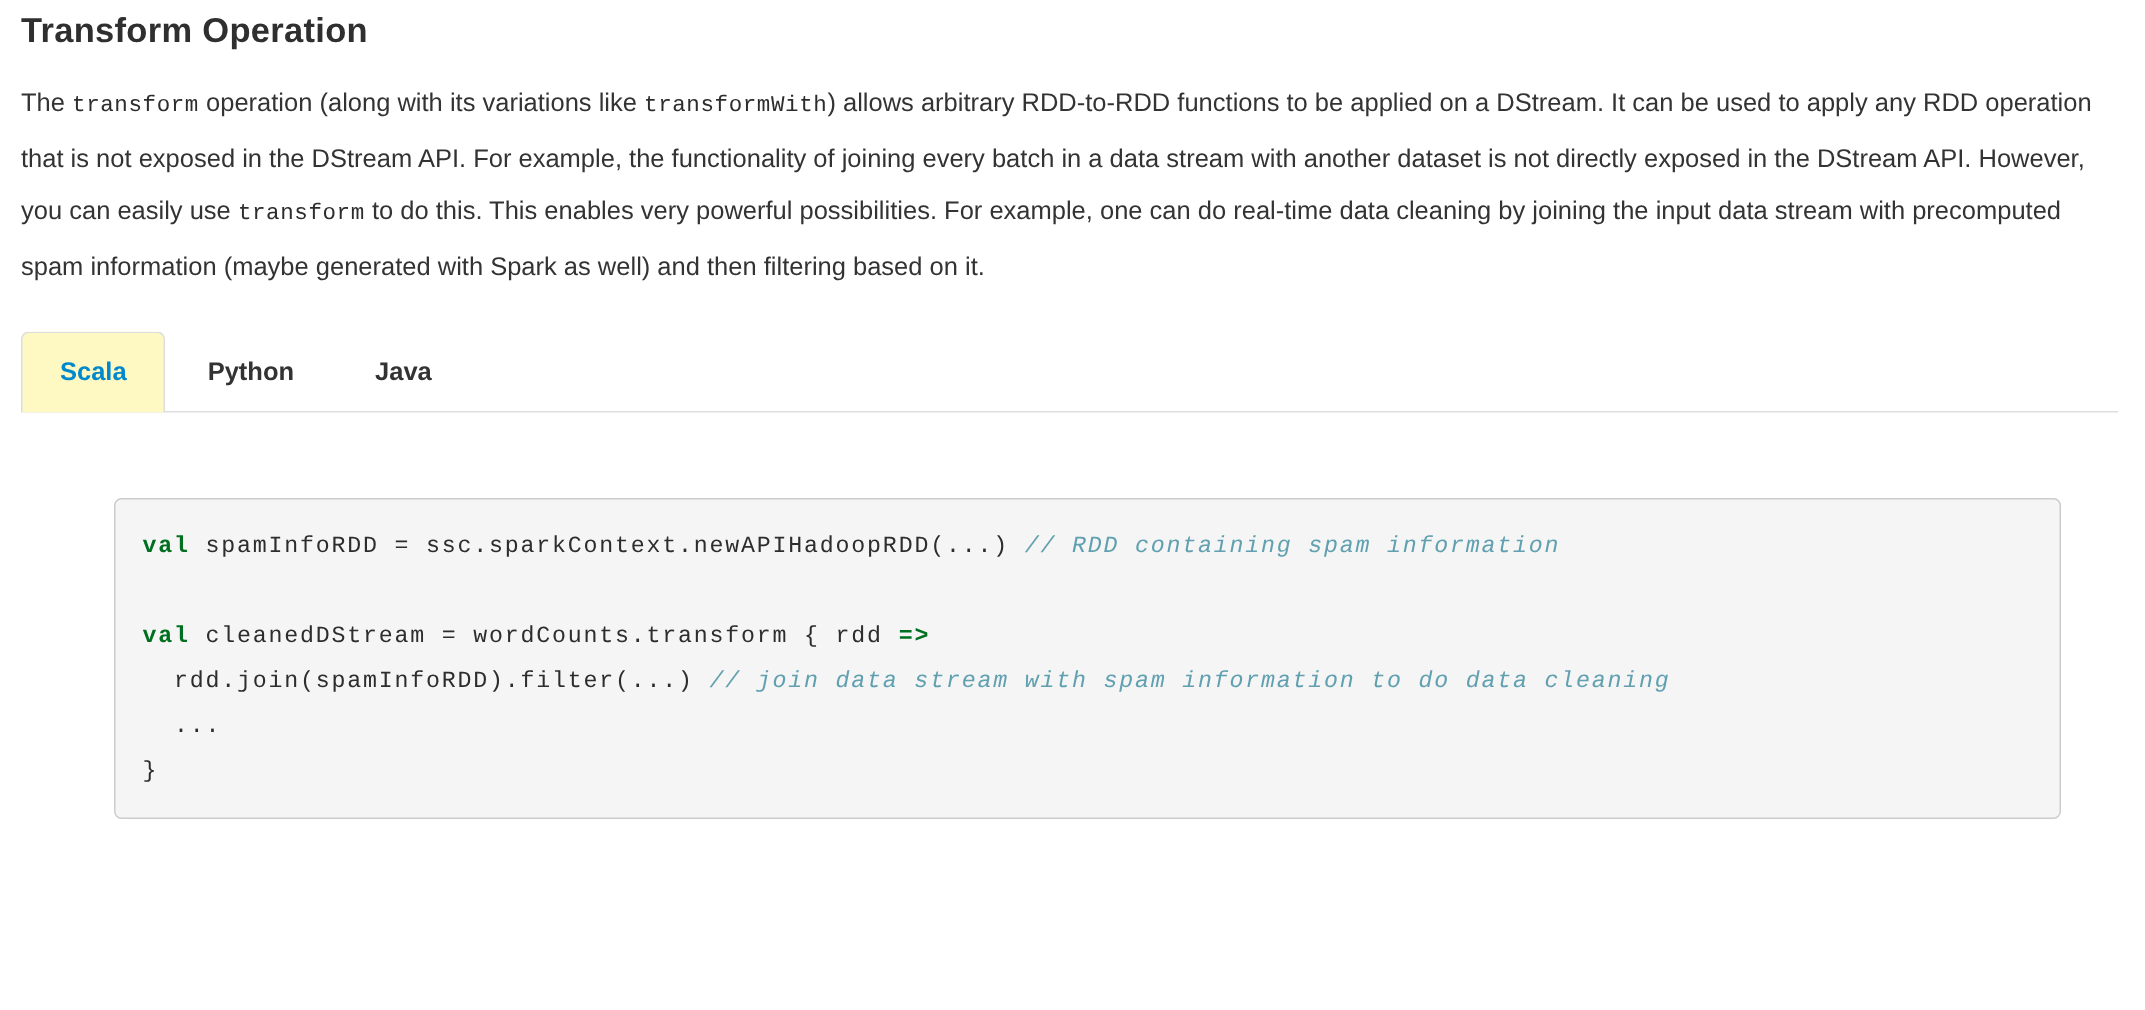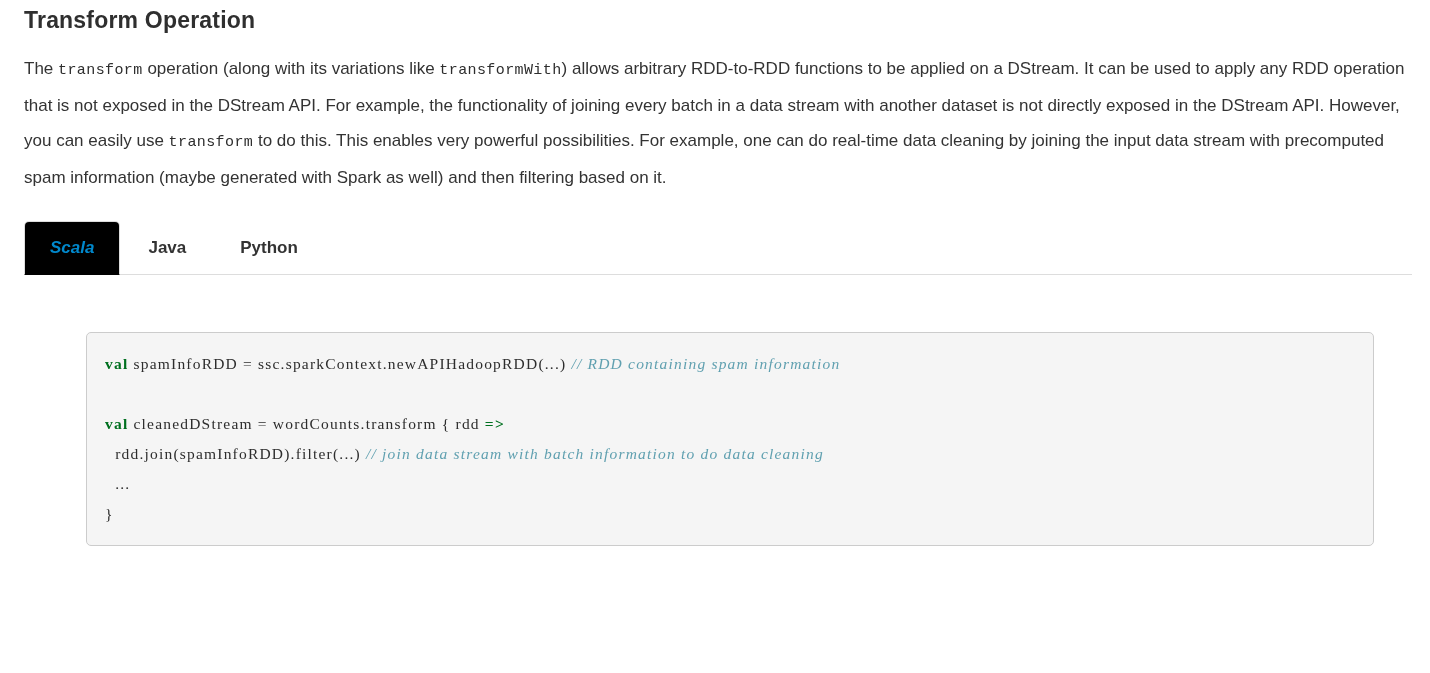--- a/index.html
+++ b/index.html
@@ -2,21 +2,21 @@
 <html><head>
 <meta charset="utf-8">
 <style>
   * { margin: 0; padding: 0; box-sizing: border-box; }
   html, body { background: #ffffff; }
   body {
     width: 1430px; height: 673px; overflow: hidden;
     font-family: "Liberation Sans", sans-serif;
     color: #333333;
   }
-  .doc { padding: 5px 18px 0 24px; }
+  .doc { padding: 5px 18px 0 14px; }
 
   h3.section-title {
     font-size: 23px; font-weight: bold; color: #2f2f2f;
     letter-spacing: 0.2px; margin-top: 2px;
   }
 
   p.body-para {
     font-size: 17px; line-height: 35px; color: #333333;
     margin-top: 17px;
   }
@@ -31,33 +31,32 @@
     margin-top: 26px; border-bottom: 1px solid #dddddd;
   }
   ul.nav-tabs li { margin-bottom: -1px; margin-right: 2px; }
   ul.nav-tabs li a {
     display: block; padding: 16px 25px; text-decoration: none;
     font-size: 17px; font-weight: bold; line-height: 20px; color: #333333;
     border: 1px solid transparent; border-radius: 5px 5px 0 0;
     cursor: pointer;
   }
   ul.nav-tabs li.active a {
-    color: #0088cc; background: #000000;
+    color: #0088cc; background: #fef9c3;
     border-color: #dddddd #dddddd transparent #dddddd;
-    font-style: italic;
   }
 
   
   .tab-content { padding: 57px 38px 0 62px; }
   .code-panel {
     background: #f5f5f5; border: 1px solid #cccccc; border-radius: 5px;
     padding: 16px 18px;
   }
   pre.code {
-    font-family: Liberation Serif, serif;
+    font-family: Liberation Mono, monospace;
     font-size: 15.5px; letter-spacing: 1.2px; line-height: 30px;
     color: #2d2d2d; white-space: pre;
   }
   pre.code .kw { color: #007020; font-weight: bold; }
   pre.code .comment { color: #60a0b0; font-style: italic; }
 
   p.note-para { margin-top: 25px; }
 </style>
 </head>
 <body>
@@ -66,32 +65,32 @@
 
   <h3 class="section-title">Transform Operation</h3>
 
   <p class="body-para">The <code>transform</code> operation (along with its variations like <code>transformWith</code>) allows arbitrary RDD-to-RDD functions to be applied on a DStream. It can be used to apply any RDD operation that is not exposed in the DStream API. For example, the functionality of joining every batch in a data stream with another dataset is not directly exposed in the DStream API. However, you can easily use <code>transform</code> to do this. This enables very powerful possibilities. For example, one can do real-time data cleaning by joining the input data stream with precomputed spam information (maybe generated with Spark as well) and then filtering based on it.</p>
 
   <ul class="nav-tabs">
     <li class="active">
       <a>Scala</a>
     </li>
     <li>
-      <a>Java</a>
+      <a>Python</a>
     </li>
     <li>
-      <a>Python</a>
+      <a>Java</a>
     </li>
   </ul>
 
   <div class="tab-content">
     <div class="code-panel">
       <pre class="code"><span class="kw">val</span> spamInfoRDD = ssc.sparkContext.newAPIHadoopRDD(...) <span class="comment">// RDD containing spam information</span>
 
 <span class="kw">val</span> cleanedDStream = wordCounts.transform { rdd <span class="kw">=&gt;</span>
-  rdd.join(spamInfoRDD).filter(...) <span class="comment">// join data stream with batch information to do data cleaning</span>
+  rdd.join(spamInfoRDD).filter(...) <span class="comment">// join data stream with spam information to do data cleaning</span>
   ...
 }</pre>
     </div>
   </div>
 
 
 </div>
 
 </body></html>

